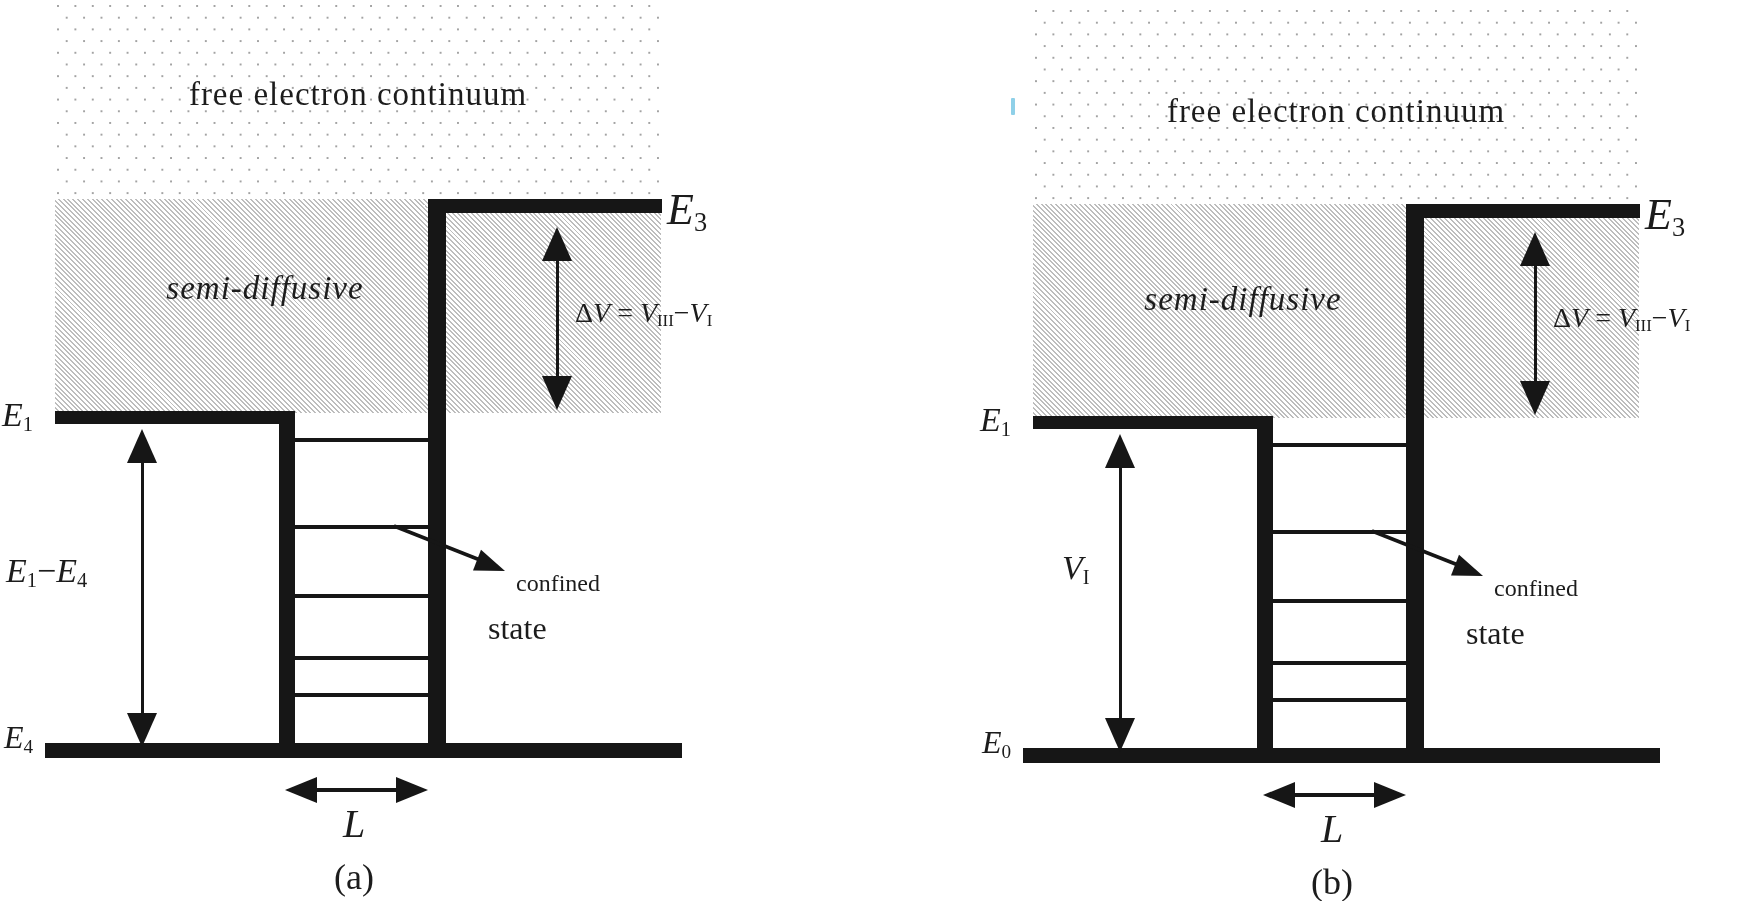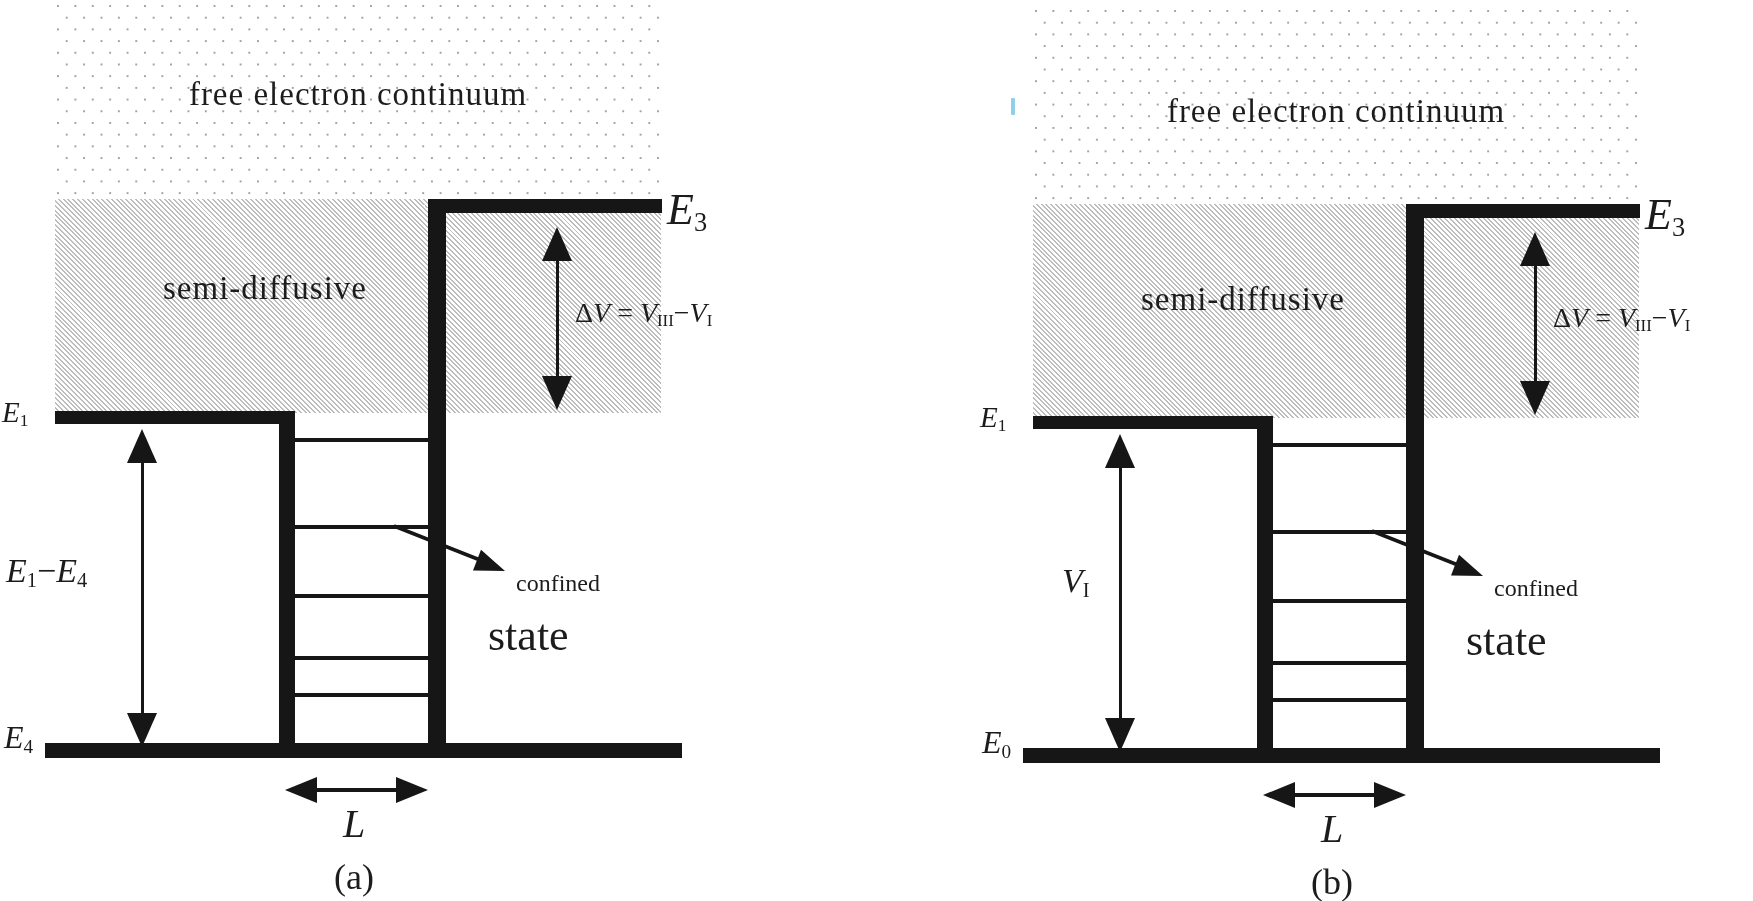--- a/index.html
+++ b/index.html
@@ -68,30 +68,30 @@
   .l-right{left:396px;top:777px;}
 
   .pointer-svg{position:absolute;left:388px;top:518px;z-index:4;}
 
   
   .lbl{position:absolute;z-index:5;white-space:pre;color:var(--text);}
   .it{font-style:italic;}
   sub{font-size:0.6em;font-style:normal;vertical-align:-0.25em;letter-spacing:0;}
   .continuum-label{left:55px;top:76px;width:606px;text-align:center;font-size:33px;letter-spacing:1px;}
   .panel-b .continuum-label{top:88px;}
-  .semidiff-label{left:55px;top:270px;width:420px;text-align:center;font-size:33px;letter-spacing:1px;}
+  .semidiff-label{left:55px;top:270px;width:420px;text-align:center;font-size:33px;letter-spacing:1px;font-style:italic;}
   .panel-b .semidiff-label{top:276px;}
   .e3-label{left:667px;top:184px;font-size:44px;}
   .deltav-label{left:575px;top:297px;font-size:28px;}
-  .e1-label{left:2px;top:396px;font-size:29px;}
+  .e1-label{left:2px;top:396px;font-size:34px;}
   .depth-label{left:6px;top:552px;font-size:34px;}
-  .panel-b .depth-label{left:84px;top:557px;}
+  .panel-b .depth-label{left:84px;top:544px;}
   .floor-label{left:4px;top:719px;font-size:32px;}
   .confined-label-1{left:516px;top:570px;font-size:24px;}
-  .confined-label-2{left:488px;top:610px;font-size:44px;text-align:right;}
+  .confined-label-2{left:488px;top:610px;font-size:32px;text-align:right;}
   .l-label{left:328px;top:800px;width:52px;text-align:center;font-size:40px;}
   .caption{left:316px;top:856px;width:76px;text-align:center;font-size:36px;z-index:5;position:absolute;}
 
   
   .artifact{position:absolute;left:33px;top:93px;width:4px;height:17px;background:var(--artifact);z-index:2;border-radius:1px;}
 </style>
 </head>
 <body>
 
 <div id="figure">

